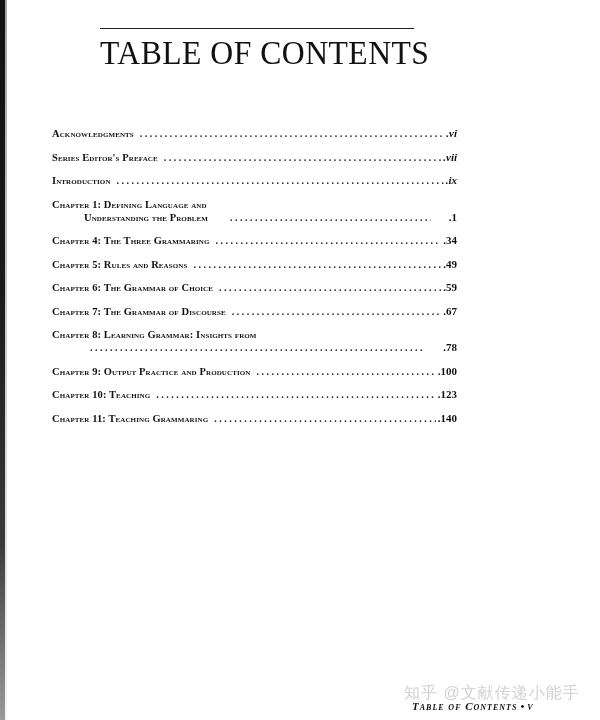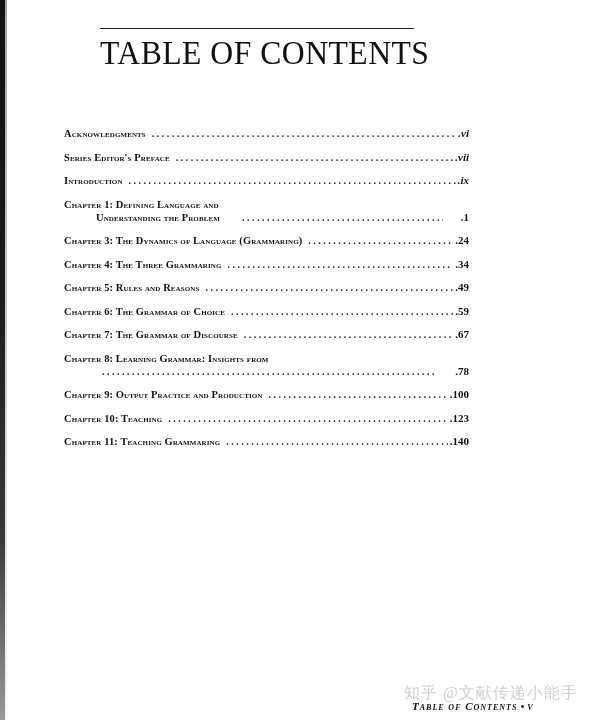--- a/index.html
+++ b/index.html
@@ -51,21 +51,21 @@
       letter-spacing: 0.5px;
       line-height: 34px;
       margin: 0;
       color: #111;
       white-space: nowrap;
       transform: scaleX(0.96);
       transform-origin: left top;
     }
     .toc {
       position: absolute;
-      left: 64px;
+      left: 52px;
       top: 127px;
       width: 405px;
     }
     .toc-entry {
       position: relative;
       font-size: 10px;
       line-height: 13px;
       margin-bottom: 10.5px;
     }
     .toc-line {
@@ -119,21 +119,21 @@
       font-style: italic;
     }
     .footer .sep {
       letter-spacing: 0;
       margin: 0 3px;
     }
     .watermark {
       position: absolute;
       left: 404px;
       top: 683px;
-      font-family: Liberation Serif, serif;
+      font-family: Liberation Sans, sans-serif;
       font-size: 16px;
       color: rgba(170,170,170,0.55);
       white-space: nowrap;
       letter-spacing: 1px;
     }
   </style>
 </head>
 <body>
 
 <div class="scan-edge"></div>
@@ -169,27 +169,20 @@
         <span class="label">Chapter 1:  Defining Language and</span>
       </div>
       <div class="toc-line indent">
         <span class="label">Understanding the Problem</span>
         <span class="leader"></span>
         <span class="page-num">.1</span>
       </div>
     </div>
     <div class="toc-entry">
       <div class="toc-line">
-        <span class="label">Chapter 3:  The Dynamics of Language (Grammaring)</span>
-        <span class="leader"></span>
-        <span class="page-num">.24</span>
-      </div>
-    </div>
-    <div class="toc-entry">
-      <div class="toc-line">
         <span class="label">Chapter 4:  The Three Grammaring</span>
         <span class="leader"></span>
         <span class="page-num">.34</span>
       </div>
     </div>
     <div class="toc-entry">
       <div class="toc-line">
         <span class="label">Chapter 5:  Rules and Reasons</span>
         <span class="leader"></span>
         <span class="page-num">.49</span>

